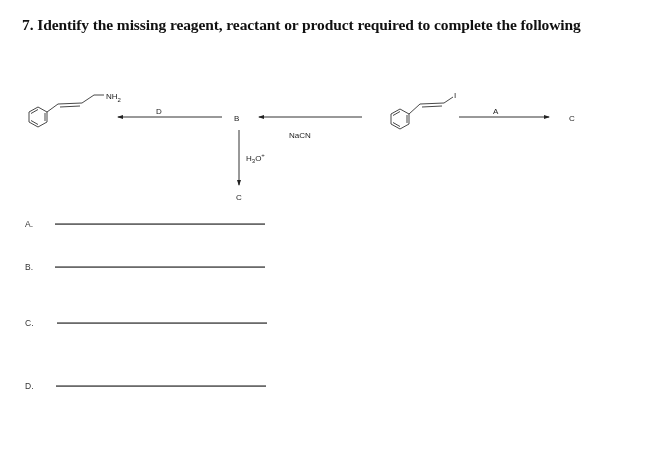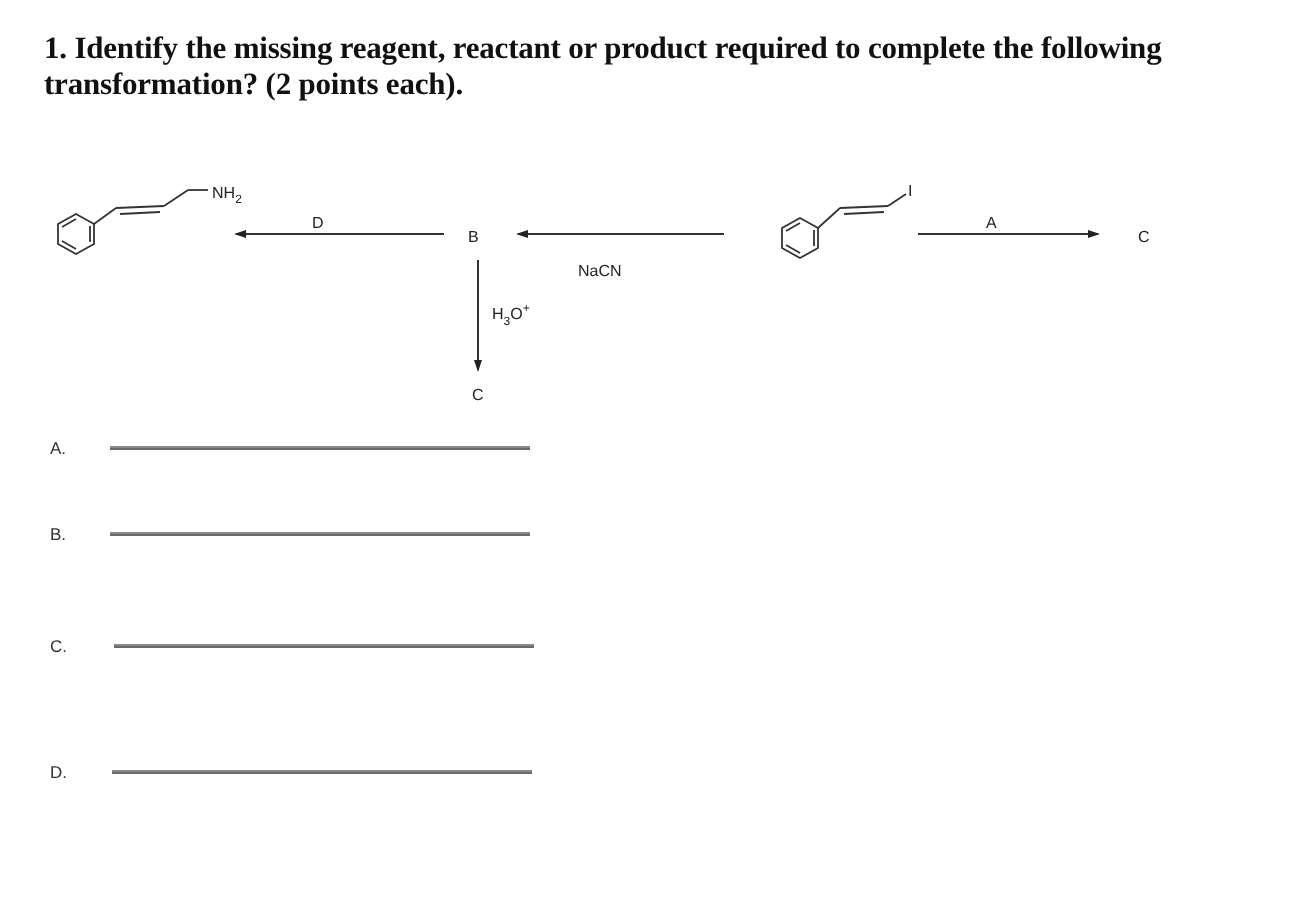--- a/index.html
+++ b/index.html
@@ -20,22 +20,21 @@
     position: absolute; left: 25px;
     font-family: "Liberation Sans", "DejaVu Sans", sans-serif;
     font-size: 8.5px; color: #333;
   }
   .ans-line { position: absolute; height: 1px; background: #6a6a6a; border-top: 1px solid #8a8a8a; }
 </style>
 </head>
 <body>
 
 <div class="question">
-  <div>1. Identify the missing reagent, reactant or product required to complete the following</div>
-  <div>transformation?  (2 points each).</div>
+  <div>7. Identify the missing reagent, reactant or product required to complete the following</div>
 </div>
 
 <svg class="scheme" width="657" height="462" viewBox="0 0 657 462">
   <defs>
     <marker id="ah" markerWidth="6" markerHeight="4" refX="5" refY="2" orient="auto">
       <path d="M0,0 L6,2 L0,4 Z" fill="#222"></path>
     </marker>
   </defs>
 
   <g stroke="#333" stroke-width="0.9" fill="none">

